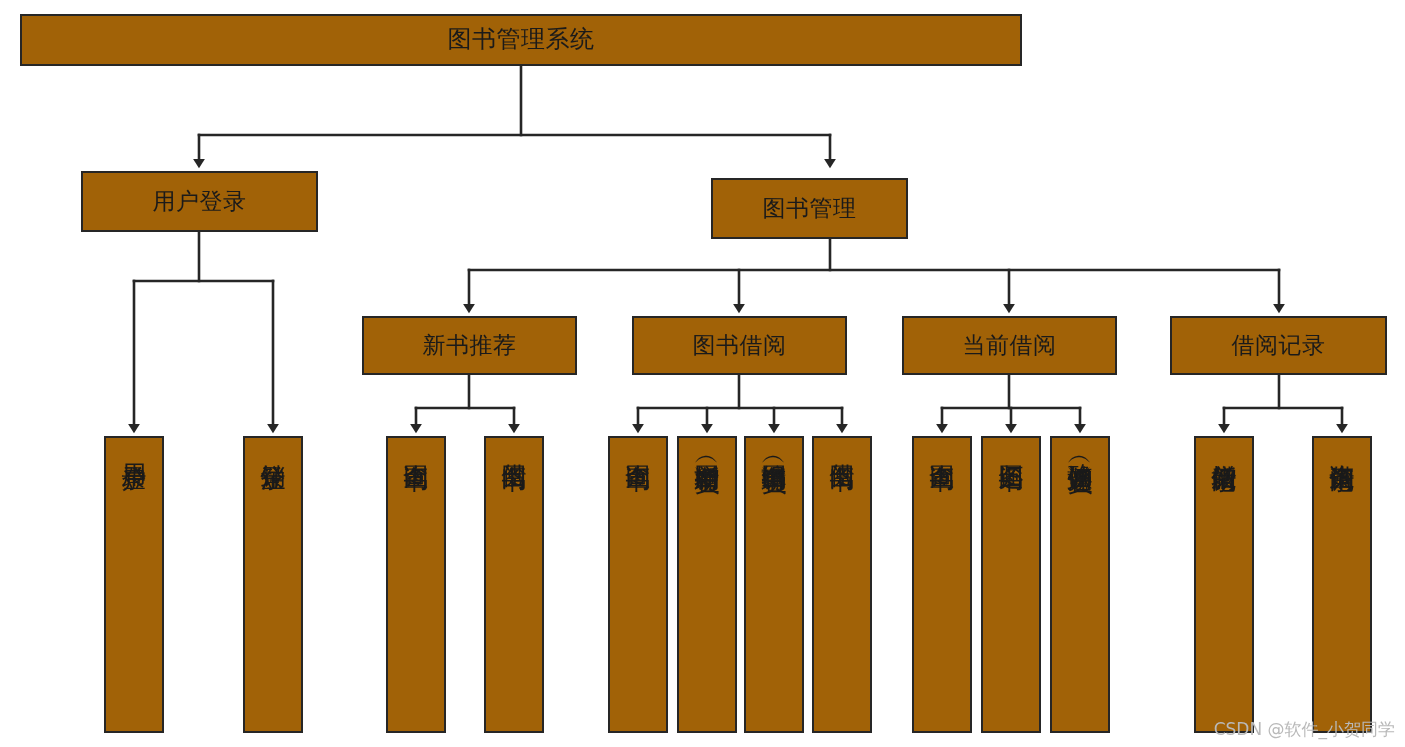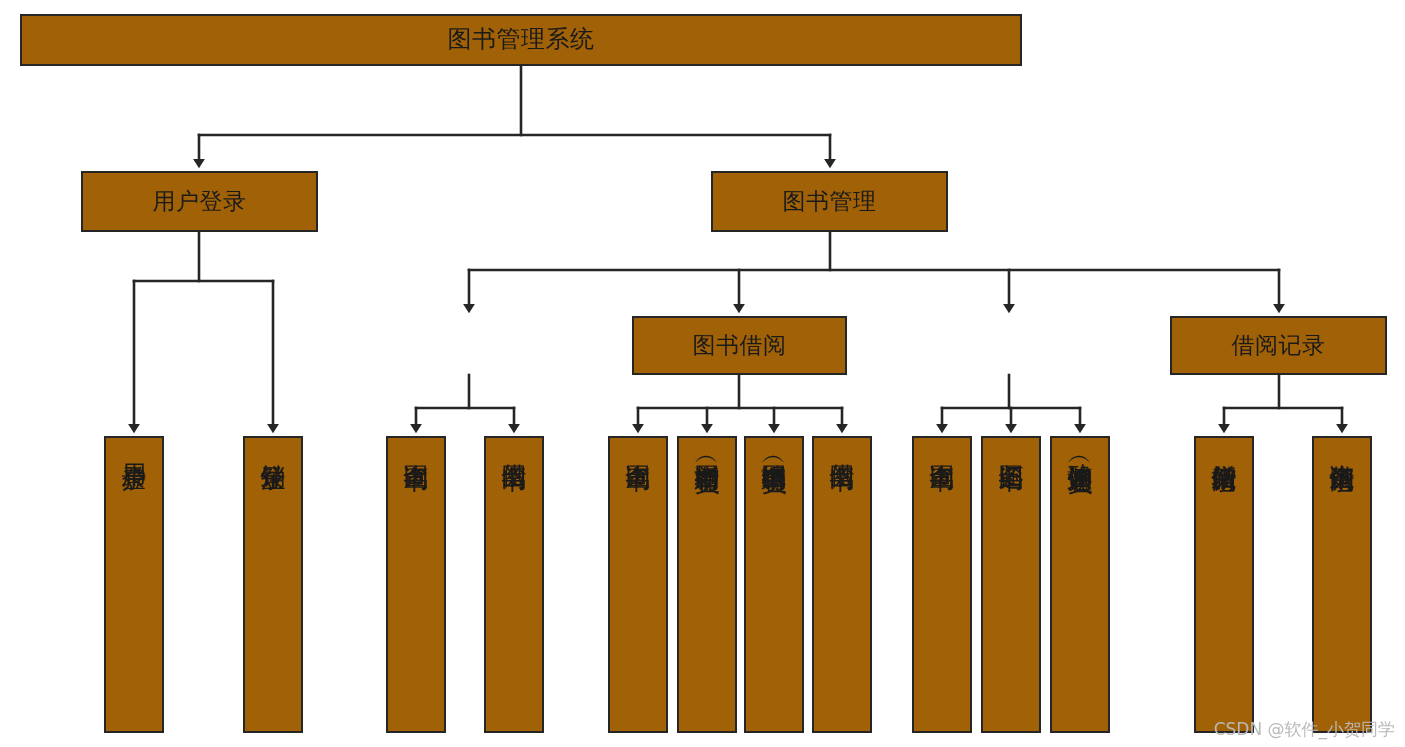--- a/index.html
+++ b/index.html
@@ -129,27 +129,33 @@
     </g>
   </svg>
 
   <div class="node root horiz" style="left:20px; top:14px; width:1002px; height:52px;">
     <span class="label">图书管理系统</span>
   </div>
 
   <div class="node horiz" style="left:81px; top:171px; width:237px; height:61px;">
     <span class="label">用户登录</span>
   </div>
-  <div class="node horiz" style="left:711px; top:171px; width:237px; height:61px;">
+  <div class="node horiz" style="left:711px; top:178px; width:197px; height:61px;">
     <span class="label">图书管理</span>
   </div>
 
+  <div class="node horiz" style="left:362px; top:316px; width:215px; height:59px;">
+    <span class="label">新书推荐</span>
+  </div>
   <div class="node horiz" style="left:632px; top:316px; width:215px; height:59px;text-align:right;">
     <span class="label">图书借阅</span>
   </div>
+  <div class="node horiz" style="left:902px; top:316px; width:215px; height:59px;">
+    <span class="label">当前借阅</span>
+  </div>
   <div class="node horiz" style="left:1170px; top:316px; width:217px; height:59px;justify-content:center;">
     <span class="label">借阅记录</span>
   </div>
 
   <div class="node vert" style="left:104px; top:436px; width:60px; height:297px;">
     <span class="label">用户登录</span>
   </div>
   <div class="node vert" style="left:243px; top:436px; width:60px; height:297px;">
     <span class="label">注销登录</span>
   </div>

